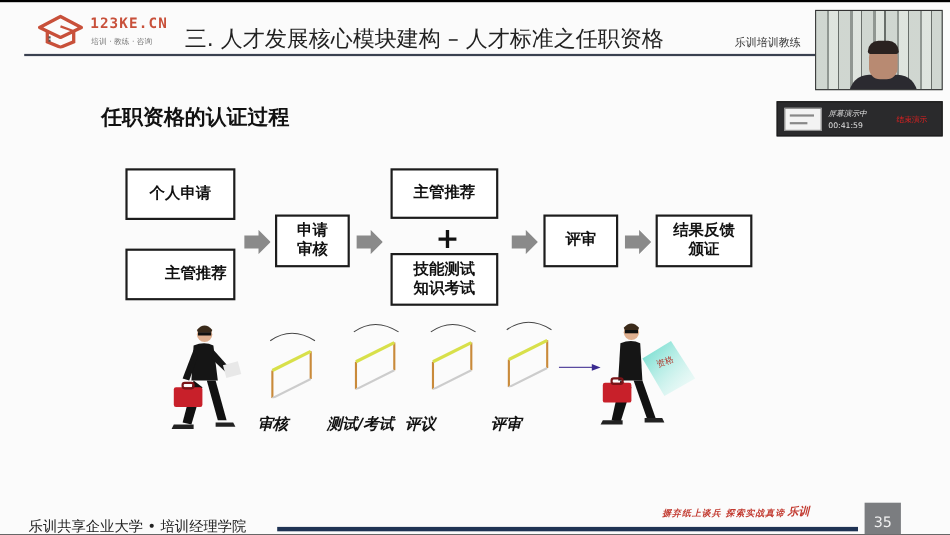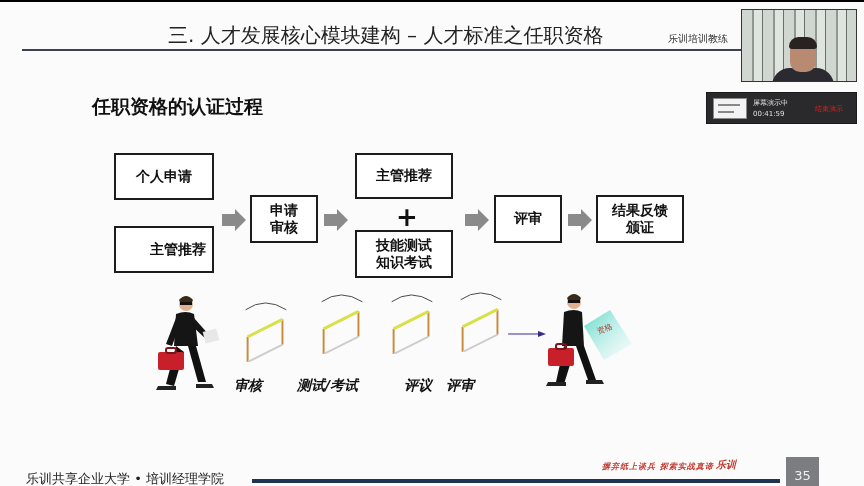--- a/index.html
+++ b/index.html
@@ -21,21 +21,21 @@
   .webcam { position: absolute; left: 741px; top: 7px; width: 116px; height: 73px; background: #aeb8b3; border: 1px solid #333; overflow: hidden; }
   .webcam .wall { position: absolute; inset: 0; background: repeating-linear-gradient(90deg, #d6dcd6 0 10px, #8b918c 10px 12px, #e7ece6 12px 20px, #5d625e 20px 21px); opacity: .85; }
   .webcam .head { position: absolute; left: 48px; top: 30px; width: 26px; height: 32px; border-radius: 12px 12px 10px 10px; background: #b88a72; }
   .webcam .hair { position: absolute; left: 47px; top: 27px; width: 28px; height: 12px; border-radius: 12px 12px 3px 3px; background: #2a2220; }
   .webcam .body { position: absolute; left: 30px; top: 58px; width: 62px; height: 20px; border-radius: 18px 18px 0 0; background: #2b2a30; }
 
   
   .share { position: absolute; left: 706px; top: 90px; width: 151px; height: 32px; background: #2a2a2c; border: 1px solid #1a1a1a; }
   .share-thumb { position: absolute; left: 6px; top: 5px; width: 34px; height: 21px; background: #f3f3f3; border: 1px solid #888; }
   .share-thumb i { position: absolute; left: 4px; height: 2px; background: #888; }
-  .share-status { position: absolute; left: 46px; top: 5px; font-size: 7px; color: #e0e0e0; white-space: nowrap; }
+  .share-status { position: absolute; left: 46px; top: 5px; font-size: 7px; color: #e0e0e0; white-space: nowrap; font-style: italic; }
   .share-time { position: absolute; left: 46px; top: 17px; font-size: 7px; color: #e0e0e0; white-space: nowrap; }
   .share-stop { position: absolute; left: 108px; top: 11px; font-size: 7px; color: #e02020; white-space: nowrap; cursor: pointer; }
 
   
   .section-title { position: absolute; left: 92px; top: 92px; font-size: 19px; font-weight: bold; color: #111; white-space: nowrap; }
 
   
   .box { position: absolute; border: 2px solid #1c1c1c; background: #fff; display: flex; align-items: center; justify-content: center; text-align: center; font-size: 14px; font-weight: bold; color: #111; line-height: 1.25; }
   .box span { white-space: pre-line; }
   .arrow { position: absolute; width: 24px; height: 22px; }
@@ -51,20 +51,31 @@
   .footer-rule { position: absolute; left: 252px; top: 477px; width: 528px; height: 4px; background: #1f3354; }
   .slogan { position: absolute; left: 602px; top: 459px; font-size: 8px; color: #c23a30; font-style: italic; font-weight: bold; white-space: nowrap; letter-spacing: 1px; }
   .signature { position: absolute; left: 716px; top: 456px; font-size: 10px; color: #c23a30; font-style: italic; font-weight: bold; }
   .page-num { position: absolute; left: 786px; top: 455px; width: 33px; height: 36px; background: #7b7d80; color: #f0f0f0; font-size: 13px; display: flex; align-items: center; justify-content: center; }
 </style>
 </head>
 <body>
 
 <div class="slide">
 
+  <div class="logo">
+    <svg class="logo-icon" viewBox="0 0 42 32">
+      <polygon points="21,3 40,13 21,22 2,13" fill="none" stroke="#c8503a" stroke-width="3" stroke-linejoin="round"></polygon>
+      <path d="M9 17 V26 L21 31 L33 26 V17" fill="none" stroke="#c8503a" stroke-width="3"></path>
+      <rect x="10" y="21" width="2" height="2" fill="#555"></rect>
+      <rect x="10" y="24" width="2" height="2" fill="#555"></rect>
+      <line x1="21" y1="12" x2="32" y2="16" stroke="#c8503a" stroke-width="2"></line>
+    </svg>
+    <div class="logo-text">123KE.CN</div>
+    <div class="logo-sub">培训 · 教练 · 咨询</div>
+  </div>
 
   <div class="header-title">三. 人才发展核心模块建构 – 人才标准之任职资格</div>
   <div class="header-right">乐训培训教练</div>
   <div class="header-rule"></div>
 
   <div class="section-title">任职资格的认证过程</div>
 
   <div class="box" style="left:114px;top:151px;width:100px;height:47px;">
     <span>个人申请</span>
   </div>
@@ -151,21 +162,21 @@
   <svg class="hurdle" style="left:458px;top:290px;" viewBox="0 0 46 62">
     <path d="M2 8 Q22 -6 44 8" fill="none" stroke="#444" stroke-width="1"></path>
     <line x1="4" y1="36" x2="4" y2="62" stroke="#c98a3a" stroke-width="2"></line>
     <line x1="40" y1="18" x2="40" y2="44" stroke="#c98a3a" stroke-width="2"></line>
     <line x1="4" y1="36" x2="40" y2="18" stroke="#d8e04a" stroke-width="3"></line>
     <line x1="4" y1="62" x2="40" y2="44" stroke="#ccc" stroke-width="2"></line>
   </svg>
 
   <div class="gate-label" style="left:234px;top:375px;">审核</div>
   <div class="gate-label" style="left:297px;top:375px;">测试/考试</div>
-  <div class="gate-label" style="left:404px;top:375px;font-style:italic;">评议</div>
+  <div class="gate-label" style="left:368px;top:375px;font-style:italic;">评议</div>
   <div class="gate-label" style="left:446px;top:375px;">评审</div>
 
   <svg style="position:absolute;left:508px;top:328px;width:40px;height:8px;" viewBox="0 0 40 8">
     <line x1="0" y1="4" x2="32" y2="4" stroke="#5a4aa0" stroke-width="1.2"></line>
     <polygon points="30,1 38,4 30,7" fill="#3a2a90"></polygon>
   </svg>
 
   <svg class="figure" style="left:544px;top:290px;width:92px;height:96px;" viewBox="0 0 92 96">
     <defs>
       <linearGradient id="cert" x1="0" y1="0" x2="1" y2="1">

